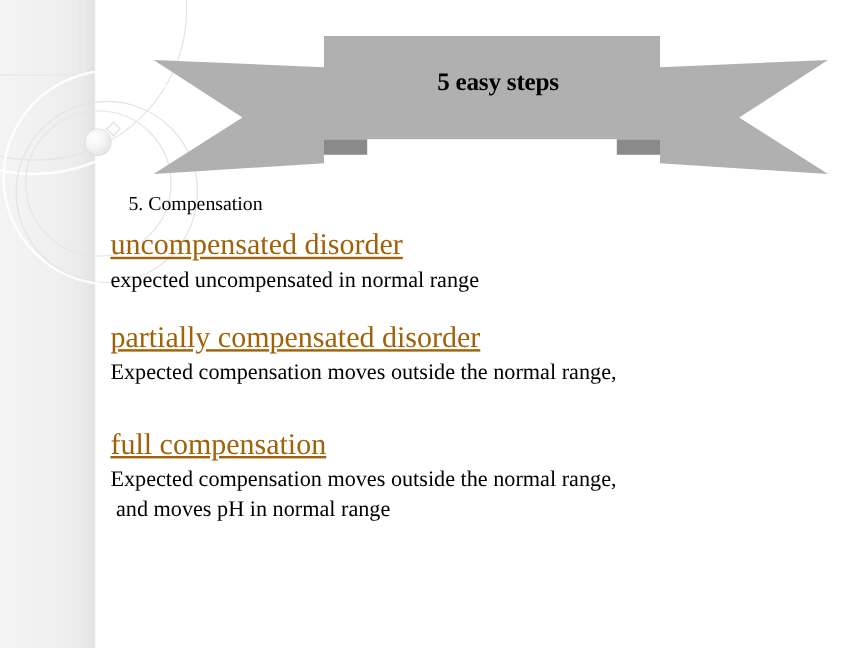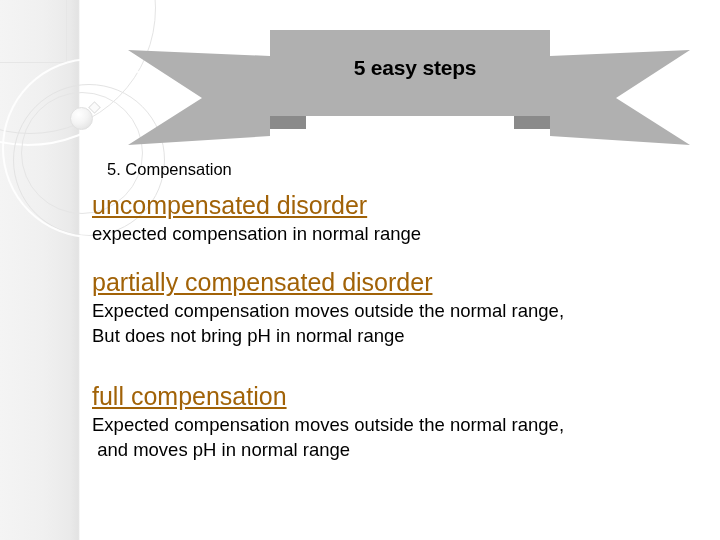--- a/index.html
+++ b/index.html
@@ -13,20 +13,21 @@
     overflow: hidden;
     font-family: "Liberation Sans", sans-serif;
     position: relative;
   }
   #slide {
     position: absolute;
     left: 0; top: 0;
     width: 720px; height: 540px;
     background: #ffffff;
     overflow: hidden;
+    font-family: Liberation Serif, serif;
   }
 
   
   #sidebar-decoration {
     position: absolute;
     left: 0; top: 0;
     width: 79px; height: 540px;
     background: linear-gradient(to right, #f4f4f4 0%, #f0f0f0 55%, #eaeaea 88%, #e2e2e2 100%);
   }
   #sidebar-edge {
@@ -188,27 +189,26 @@
   </div>
 
   <div id="banner-title">5 easy steps</div>
 
   <div id="content">
 
     <p class="step-label">5. Compensation</p>
 
     <div class="section" id="section-uncompensated">
       <div class="section-heading">uncompensated disorder</div>
-      <p class="section-body">expected compensation in normal range</p>
+      <p class="section-body">expected uncompensated in normal range</p>
     </div>
 
     <div class="section" id="section-partial">
       <div class="section-heading">partially compensated disorder</div>
       <p class="section-body">Expected compensation moves outside the normal range,</p>
-      <p class="section-body">But does not bring pH in normal range</p>
     </div>
 
     <div class="section" id="section-full">
       <div class="section-heading">full compensation</div>
       <p class="section-body">Expected compensation moves outside the normal range,</p>
       <p class="section-body"> and moves pH in normal range</p>
     </div>
 
   </div>
 </div>

